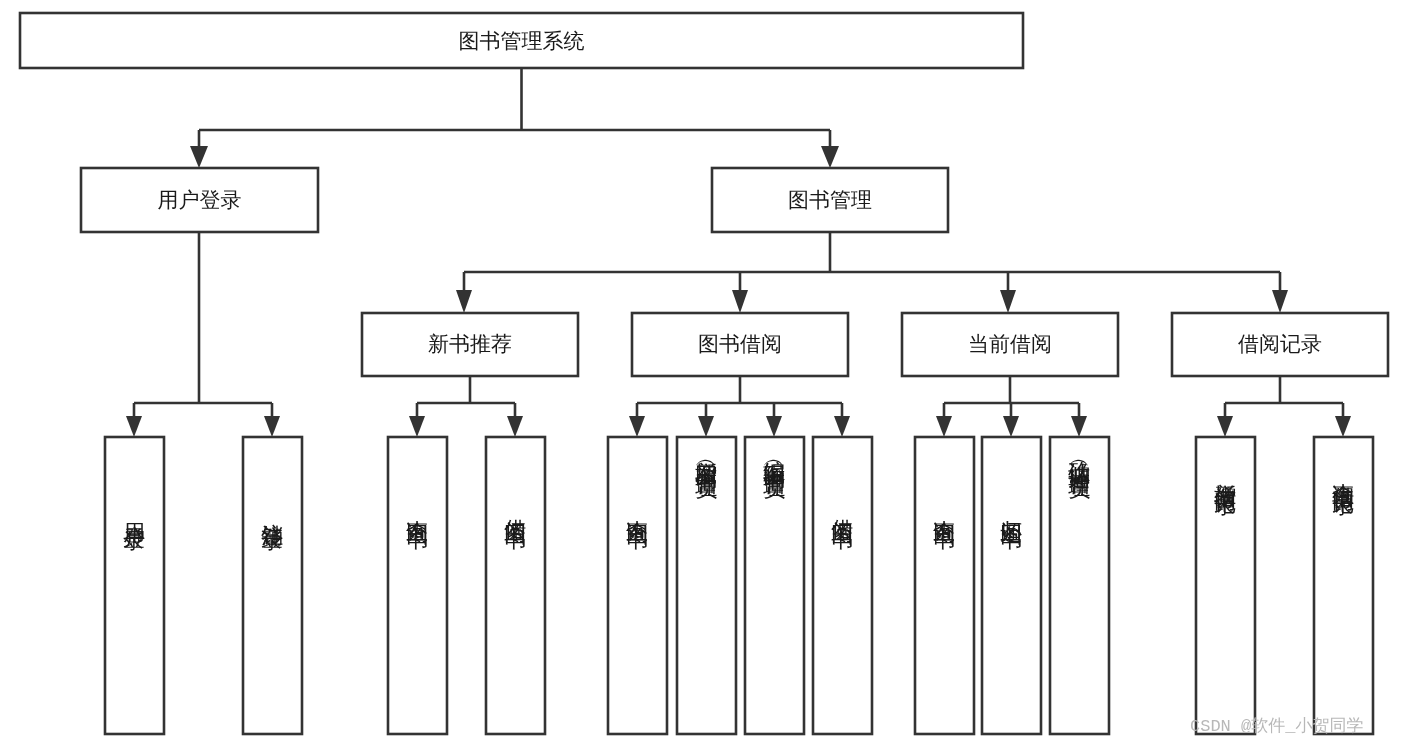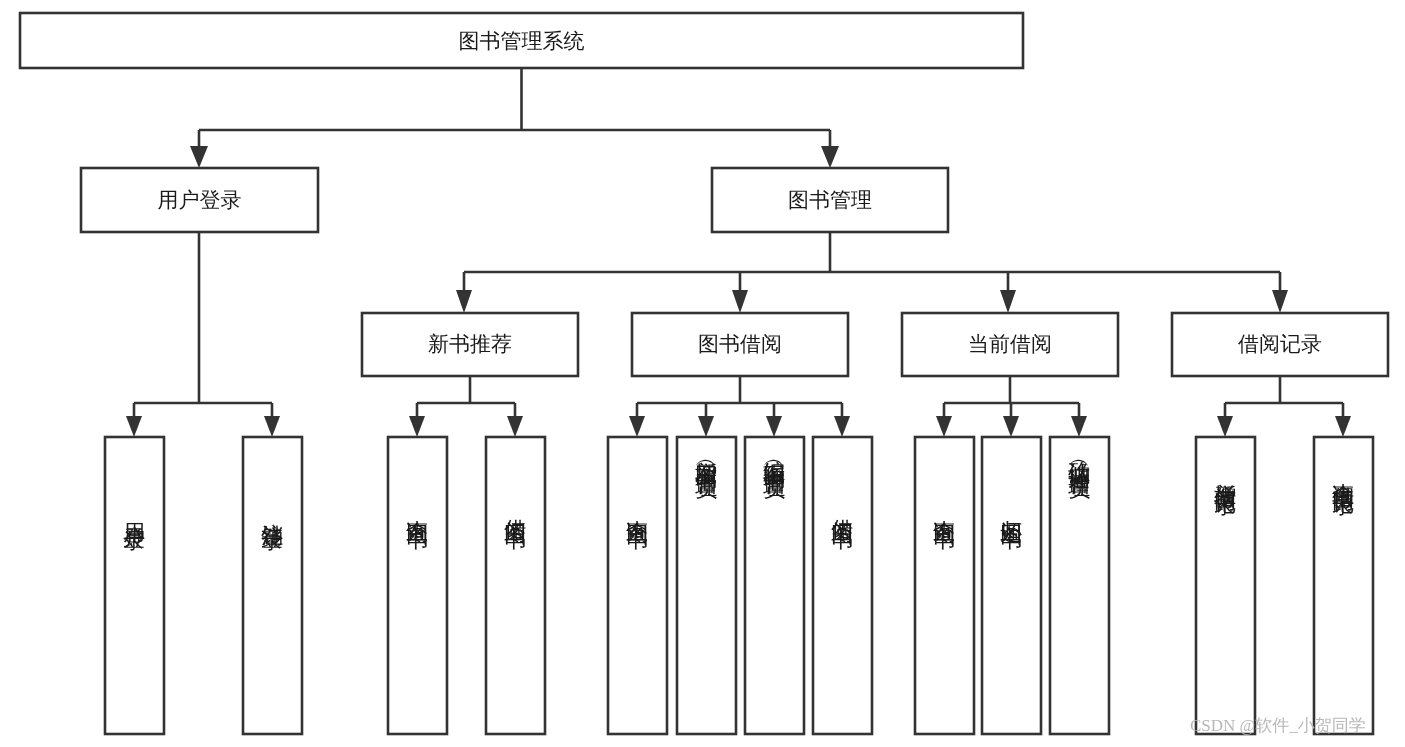--- a/index.html
+++ b/index.html
@@ -61,21 +61,21 @@
     font-size: 22px;
     line-height: 1.06;
     letter-spacing: 2.5px;
     color: #1a1a1a;
     white-space: nowrap;
   }
   .watermark {
     position: absolute;
     left: 1190px;
     top: 714px;
-    font-family: Liberation Serif, serif;
+    font-family: Liberation Mono, monospace;
     font-size: 17px;
     color: #b8b8b8;
     white-space: nowrap;
   }
 </style>
 </head>
 <body>
 
 <div id="diagram-root">
 

